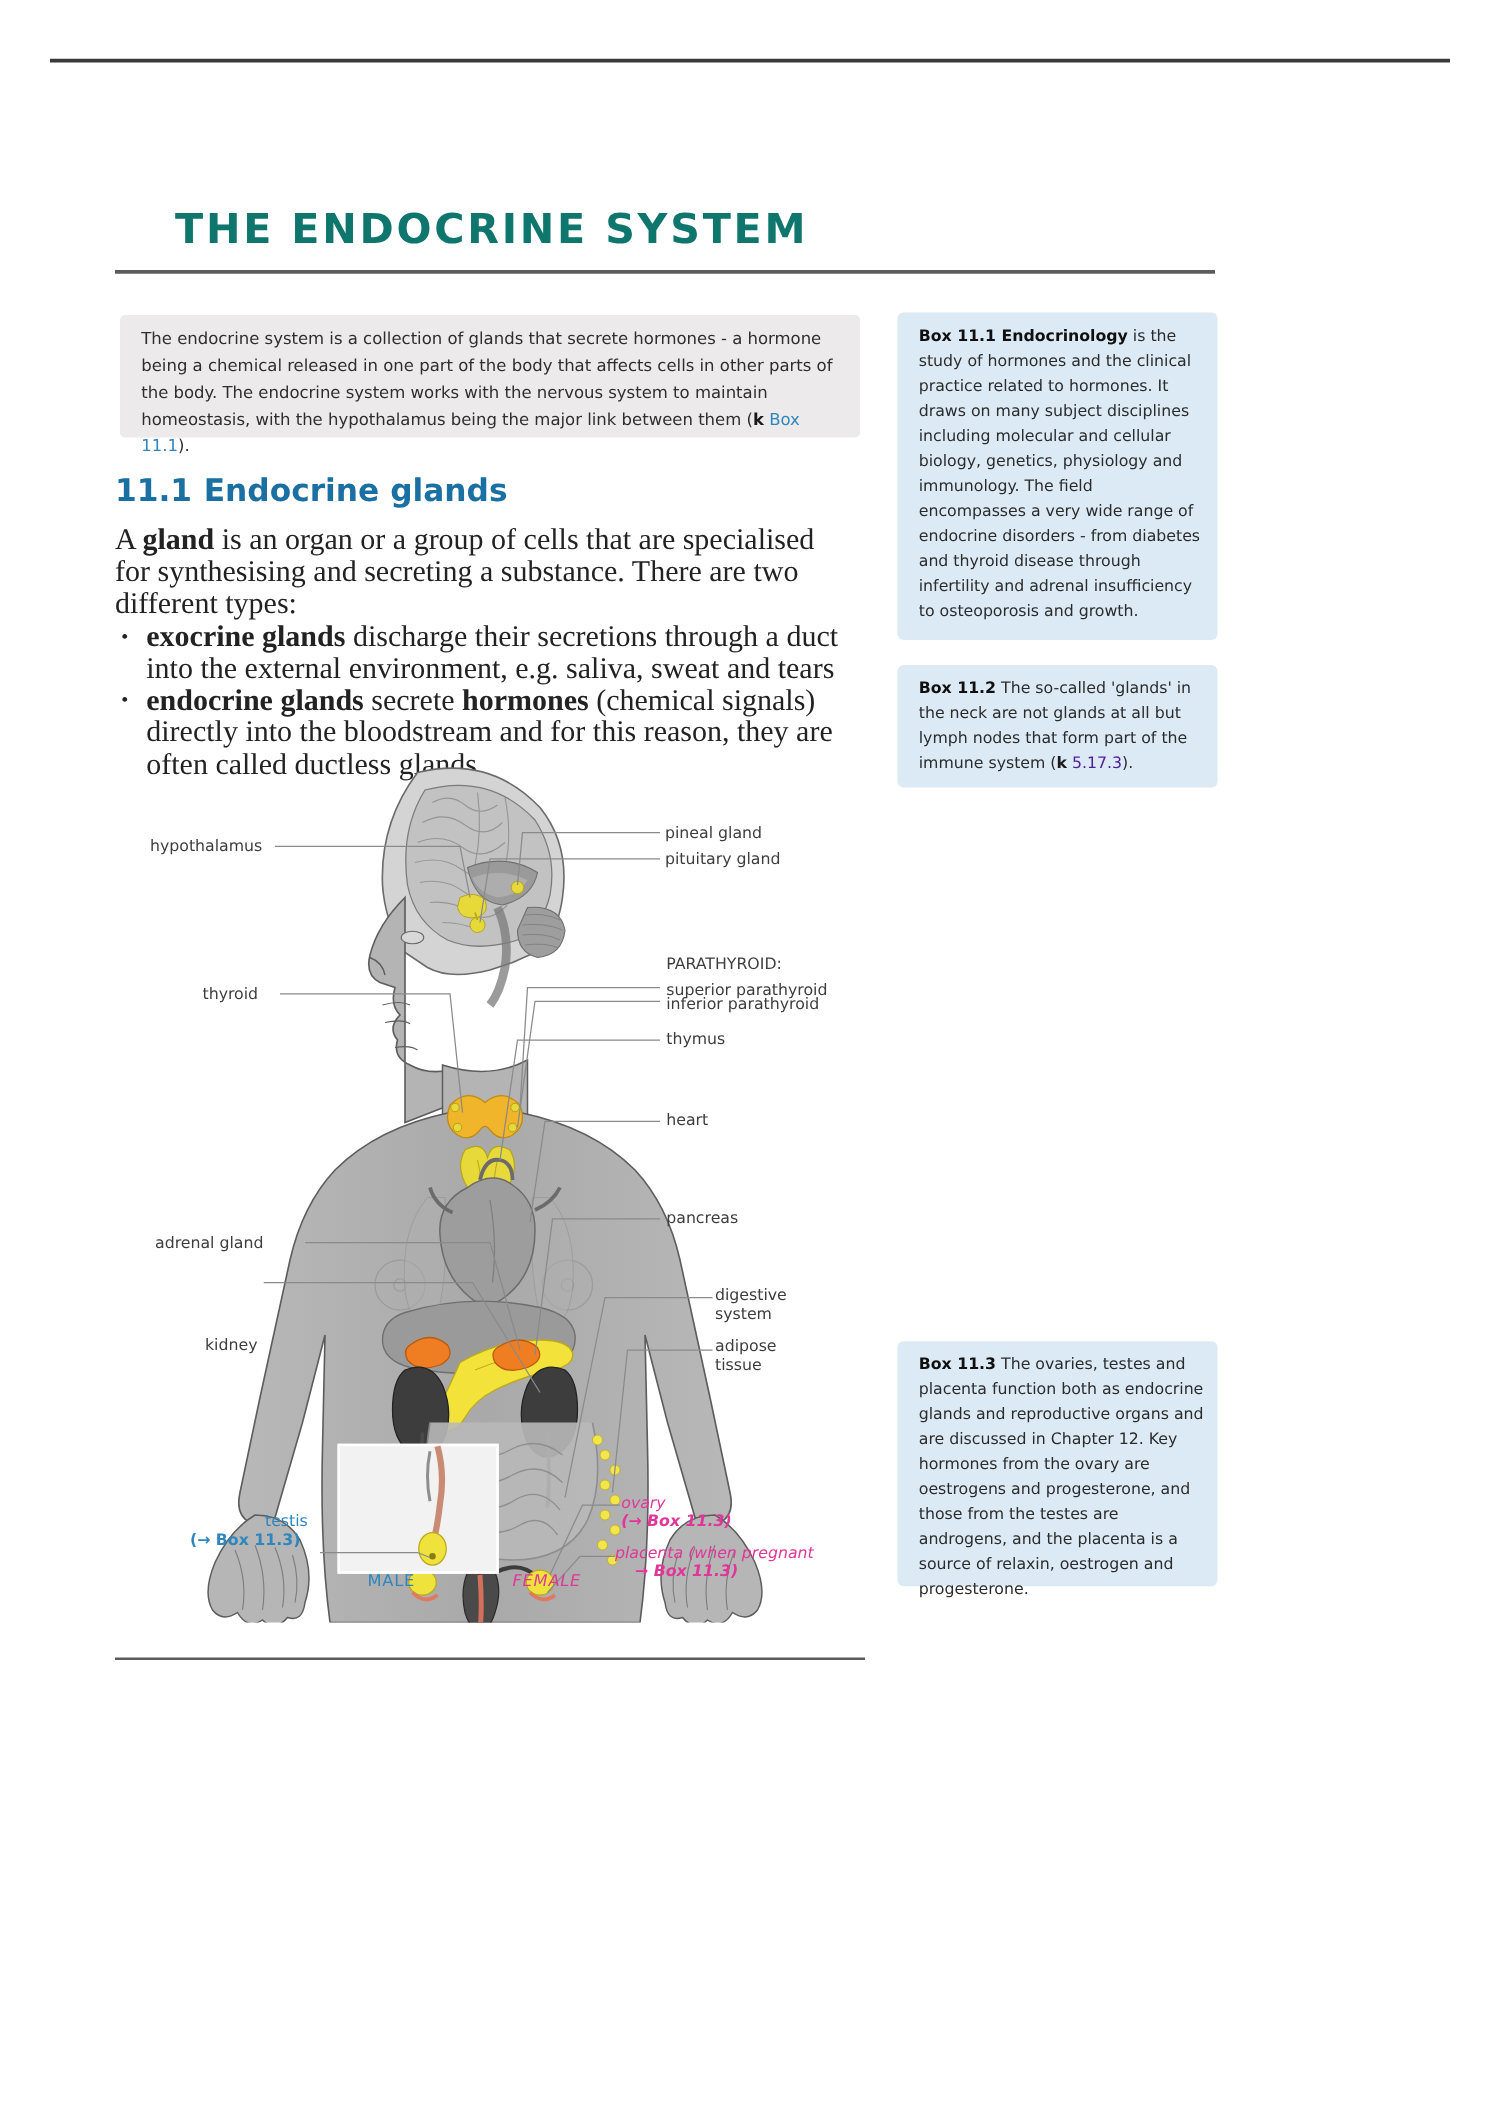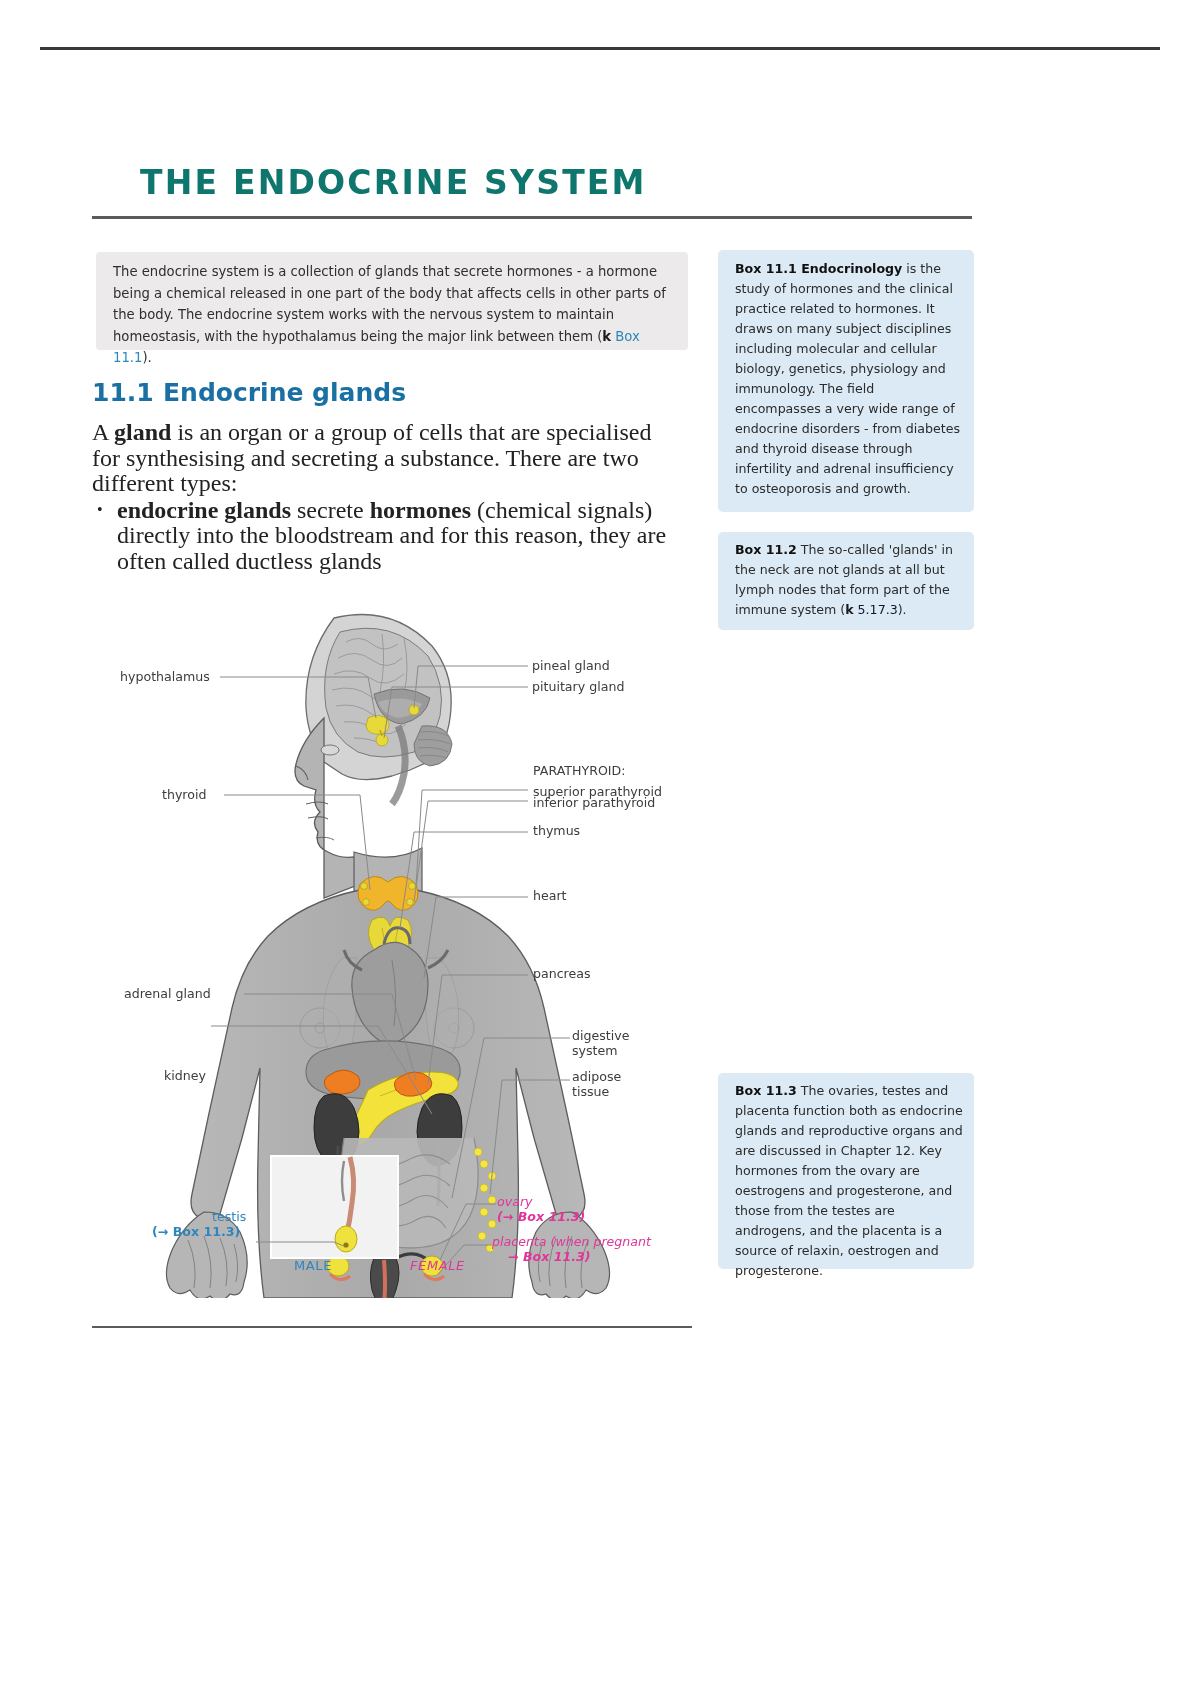--- a/index.html
+++ b/index.html
@@ -70,21 +70,21 @@
   .side-box{
     position:absolute;
     background:#dbeaf4;border-radius:5px;
   }
   .side-text{
     position:absolute;
     font-family:"DejaVu Sans", sans-serif;
     font-size:12.6px;line-height:20px;color:#2b2b2b;
   }
   .side-text b{font-weight:bold;color:#101010;}
-  .side-xref{color:#0f172a;}
+  .side-xref{color:#4c1d95;}
 
   #box1{left:718px;top:250px;width:256px;height:262px;}
   #box1t{left:735px;top:259px;width:228px;}
   #box2{left:718px;top:532px;width:256px;height:98px;}
   #box2t{left:735px;top:540px;width:226px;}
   #box3{left:718px;top:1073px;width:256px;height:196px;}
   #box3t{left:735px;top:1081px;width:228px;}
 
   
   .figure{position:absolute;left:92px;top:598px;width:600px;height:700px;}
@@ -117,20 +117,21 @@
 
   <div class="intro-box"></div>
   <div class="intro-text"><span>The endocrine system is a collection of glands that secrete hormones - a hormone being a chemical released in one part of the body that affects cells in other parts of the body. The endocrine system works with the nervous system to maintain homeostasis, with the hypothalamus being the major link between them (</span><span class="kglyph">k</span><span class="xref"> Box 11.1</span><span>).</span></div>
 
   <div class="sec-num">11.1</div>
   <div class="sec-title">Endocrine glands</div>
 
   <div class="body-copy">
     <p><span>A </span><b>gland</b><span> is an organ or a group of cells that are specialised for synthesising and secreting a substance. There are two different types:</span></p>
     <ul class="bullets">
+      <li><b>exocrine glands</b><span> discharge their secretions through a duct into the external environment, e.g. saliva, sweat and tears</span></li>
       <li><b>endocrine glands</b><span> secrete </span><b>hormones</b><span> (chemical signals) directly into the bloodstream and for this reason, they are often called ductless glands</span></li>
     </ul>
   </div>
 
   <div class="side-box" id="box1"></div>
   <div class="side-text" id="box1t"><b>Box 11.1 Endocrinology</b><span> is the study of hormones and the clinical practice related to hormones. It draws on many subject disciplines including molecular and cellular biology, genetics, physiology and immunology. The field encompasses a very wide range of endocrine disorders - from diabetes and thyroid disease through infertility and adrenal insufficiency to osteoporosis and growth.</span></div>
 
   <div class="side-box" id="box2"></div>
   <div class="side-text" id="box2t"><b>Box 11.2</b><span> The so-called 'glands' in the neck are not glands at all but lymph nodes that form part of the immune system (</span><span class="kglyph">k</span><span class="side-xref"> 5.17.3</span><span>).</span></div>
 

